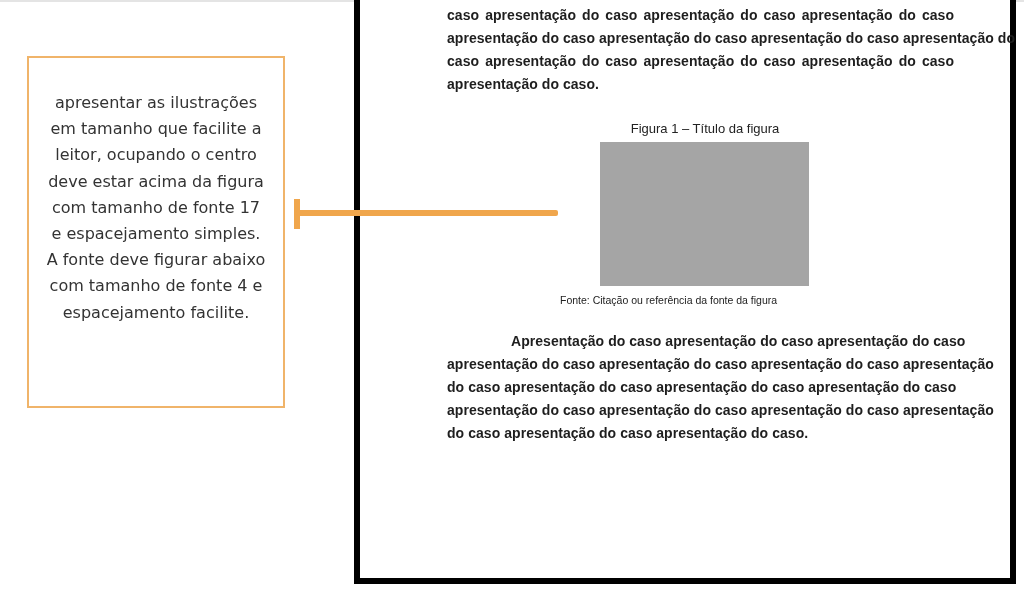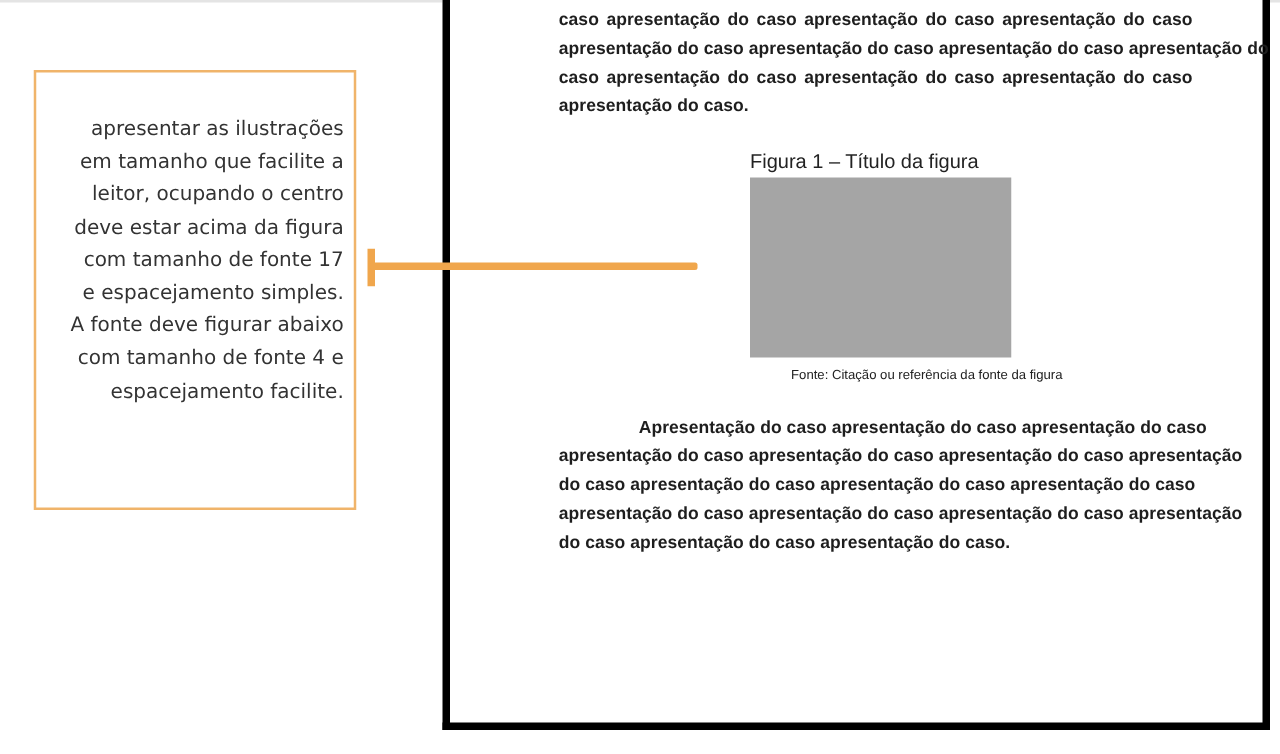--- a/index.html
+++ b/index.html
@@ -7,39 +7,39 @@
     width: 1024px; height: 603px; position: relative; overflow: hidden;
     background: #ffffff; font-family: "Liberation Sans", sans-serif;
   }
   .topline { position: absolute; left: 0; top: 0; width: 1024px; height: 2px; background: #e4e4e4; }
   .note-box {
     position: absolute; left: 27px; top: 56px; width: 258px; height: 352px;
     border: 2px solid #f0b46a; box-sizing: border-box; background: #fff;
   }
   .note-text {
     position: absolute; left: 0; right: 0; top: 32px;
-    text-align: right; color: #333; font-family: "DejaVu Sans", sans-serif;
+    text-align: center; color: #333; font-family: "DejaVu Sans", sans-serif;
     font-size: 16px; line-height: 26.2px; padding: 0 8px;
   }
   .connector-bar { position: absolute; left: 296px; top: 210px; width: 262px; height: 6px; background: #f0a64c; border-radius: 2px; }
   .connector-cap { position: absolute; left: 294px; top: 199px; width: 6px; height: 30px; background: #f0a64c; }
   .page {
     position: absolute; left: 354px; top: -10px; width: 662px; height: 594px;
     border: 6px solid #000; border-top: none; box-sizing: border-box; background: #fff;
   }
   .para {
     position: absolute; color: #1e1e1e; font-size: 14px; font-weight: bold;
     line-height: 23px; letter-spacing: 0.05px;
   }
   .para .line { display: block; white-space: nowrap; }
   .para.justify .line { text-align: justify; text-align-last: justify; }
   .para.justify .line.last { text-align-last: left; }
-  .fig-title { position: absolute; left: 600px; width: 210px; top: 121px; text-align: left; font-size: 16px; color: #222; }
+  .fig-title { position: absolute; left: 600px; width: 210px; top: 121px; text-align: center; font-size: 13px; color: #222; }
   .fig-image { position: absolute; left: 600px; top: 142px; width: 209px; height: 144px; background: #a5a5a5; }
-  .fig-source { position: absolute; left: 560px; width: 290px; top: 294px; text-align: right; font-size: 10.5px; color: #222; }
+  .fig-source { position: absolute; left: 560px; width: 290px; top: 294px; text-align: left; font-size: 10.5px; color: #222; }
 </style>
 </head>
 <body>
 
 <div class="topline"></div>
 
 <div class="note-box">
   <div class="note-text">
     <div>apresentar as ilustrações</div>
     <div>em tamanho que facilite a</div>

